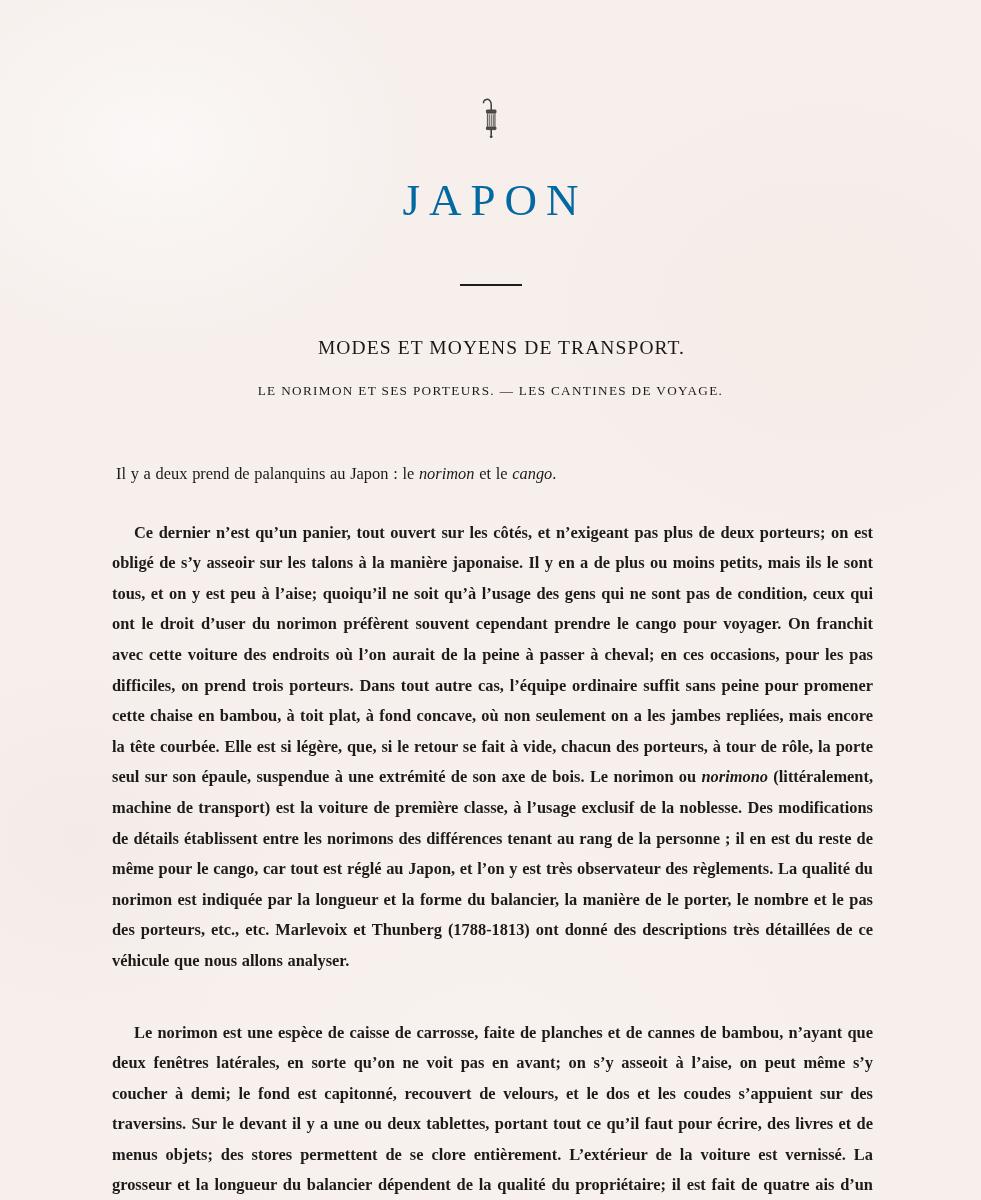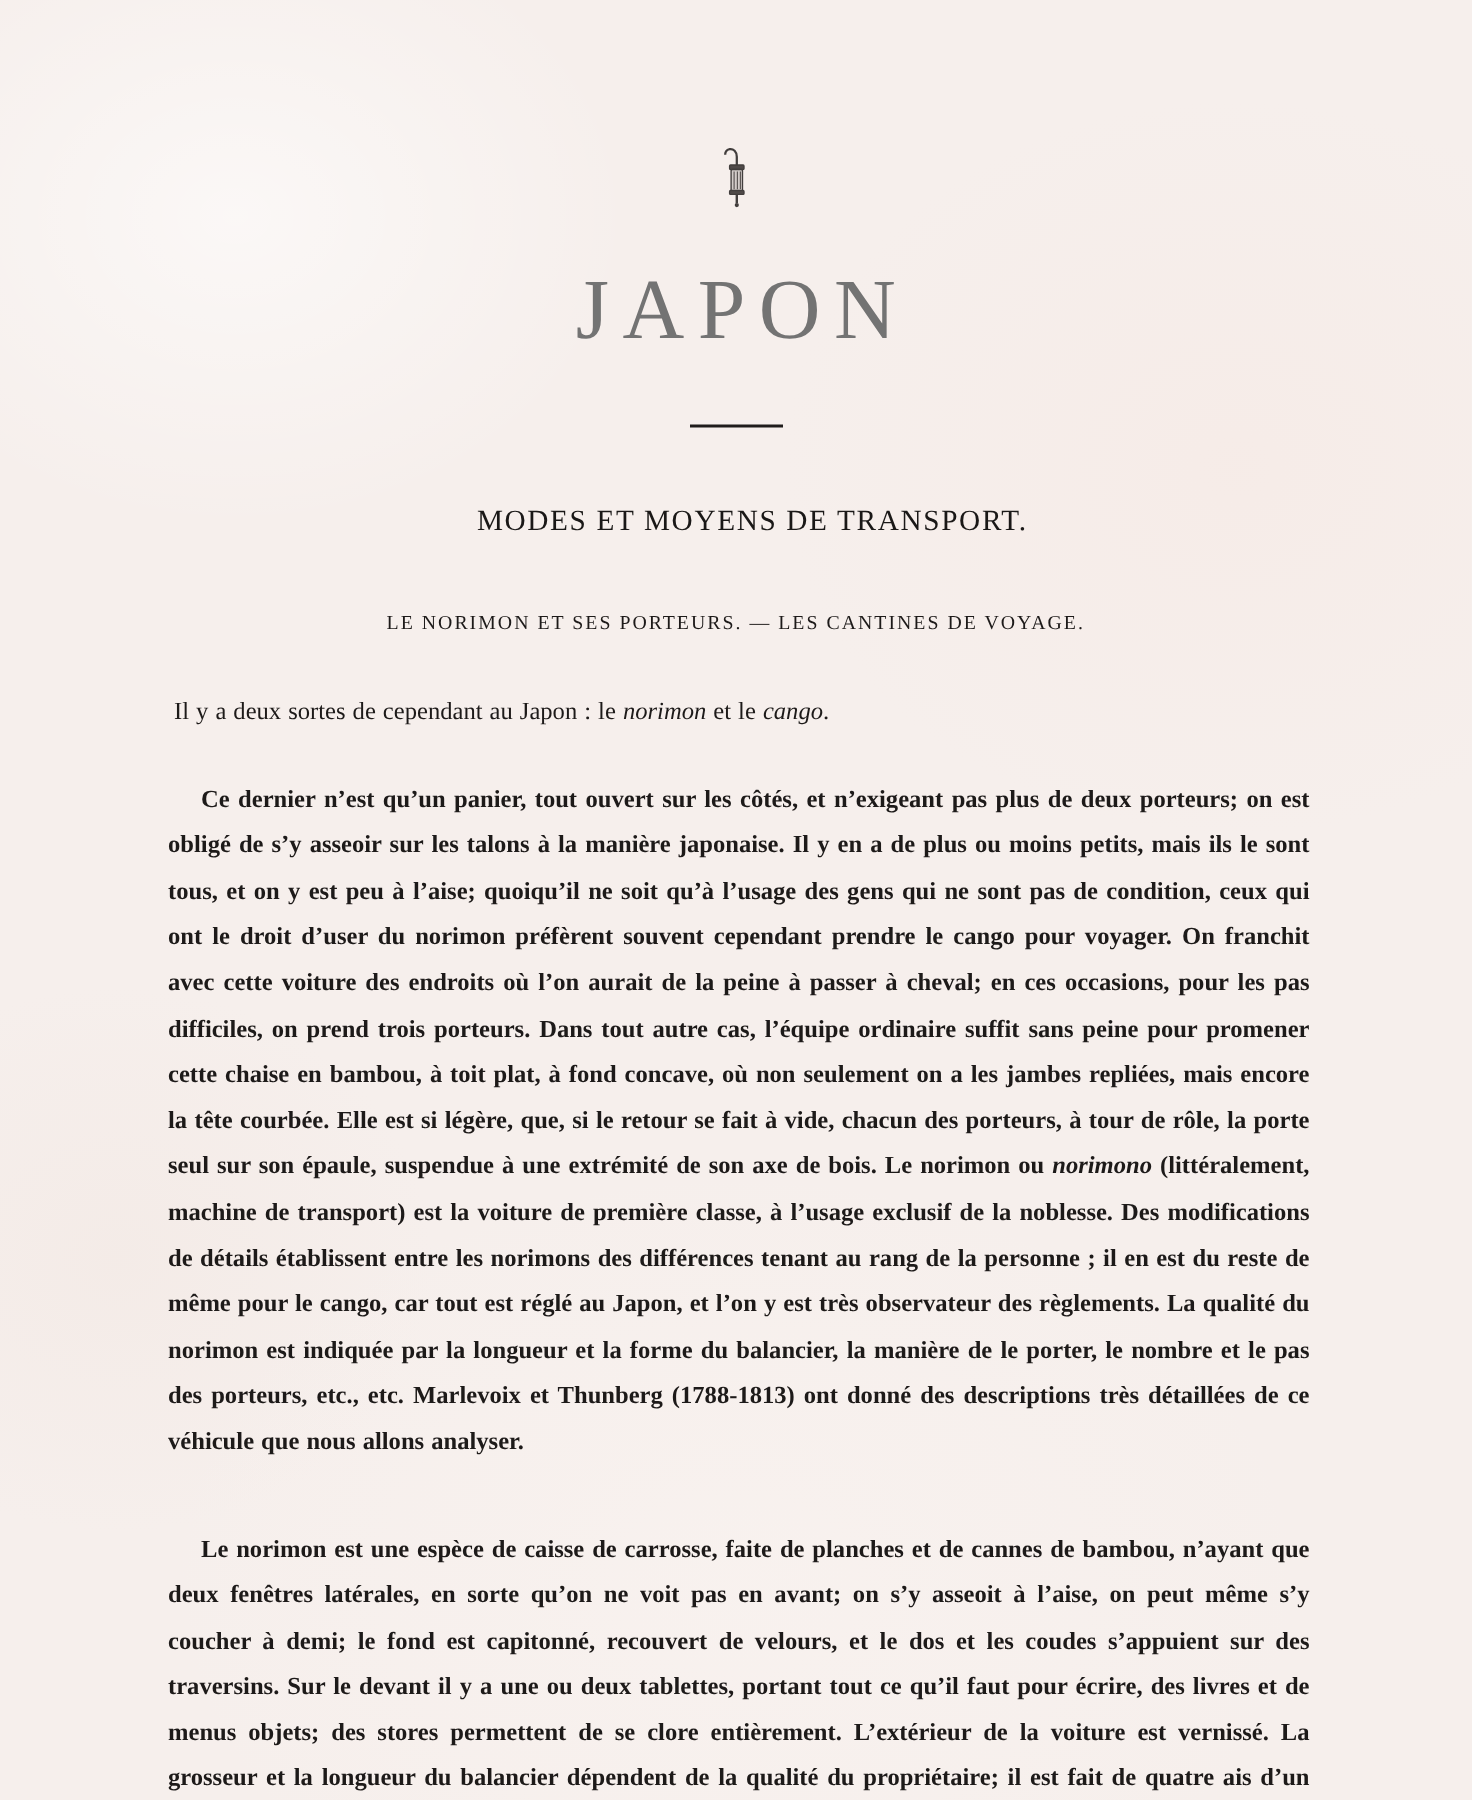--- a/index.html
+++ b/index.html
@@ -54,26 +54,26 @@
 
   
   .title-block {
     position: absolute;
     top: 178px;
     left: 0;
     width: 981px;
     text-align: center;
   }
   .doc-title {
-    font-size: 57px;
+    font-size: 45px;
     letter-spacing: 9px;
     text-indent: 9px;
     font-weight: 400;
     line-height: 1;
-    color: #737373;
+    color: #0369a1;
     margin: 0;
     font-family: "Liberation Serif", "DejaVu Serif", serif;
   }
 
   .rule-wrap {
     position: absolute;
     top: 272px;
     left: 0;
     width: 981px;
     text-align: center;
@@ -94,21 +94,21 @@
     text-align: center;
     font-size: 19.5px;
     letter-spacing: 1.1px;
     color: #1a1817;
     margin: 12px;
     font-weight: 400;
   }
 
   .subtitle-lines {
     position: absolute;
-    top: 402px;
+    top: 378px;
     left: 0;
     width: 981px;
     text-align: center;
   }
   .subtitle-line {
     font-size: 13.2px;
     letter-spacing: 1.35px;
     line-height: 25px;
     color: #1d1a19;
     white-space: nowrap;
@@ -188,20 +188,20 @@
   </div>
 
   <div class="section-title">MODES ET MOYENS DE TRANSPORT.</div>
 
   <div class="subtitle-lines">
     <div class="subtitle-line">LE NORIMON ET SES PORTEURS. — LES CANTINES DE VOYAGE.</div>
   </div>
 
   <div class="body-text">
 
-    <p class="para lead"><span>Il y a deux sortes de cependant au Japon : le </span><i>norimon</i><span> et le </span><i>cango</i><span>.</span></p>
+    <p class="para lead"><span>Il y a deux prend de palanquins au Japon : le </span><i>norimon</i><span> et le </span><i>cango</i><span>.</span></p>
 
     <p class="para indent gap-lead"><span>Ce dernier n’est qu’un panier, tout ouvert sur les côtés, et n’exigeant pas plus de deux porteurs; on est obligé de s’y asseoir sur les talons à la manière japonaise. Il y en a de plus ou moins petits, mais ils le sont tous, et on y est peu à l’aise; quoiqu’il ne soit qu’à l’usage des gens qui ne sont pas de condition, ceux qui ont le droit d’user du norimon préfèrent souvent cependant prendre le cango pour voyager. On franchit avec cette voiture des endroits où l’on aurait de la peine à passer à cheval; en ces occasions, pour les pas difficiles, on prend trois porteurs. Dans tout autre cas, l’équipe ordinaire suffit sans peine pour promener cette chaise en bambou, à toit plat, à fond concave, où non seulement on a les jambes repliées, mais encore la tête courbée. Elle est si légère, que, si le retour se fait à vide, chacun des porteurs, à tour de rôle, la porte seul sur son épaule, suspendue à une extrémité de son axe de bois. Le norimon ou </span><i>norimono</i><span> (littéralement, machine de transport) est la voiture de première classe, à l’usage exclusif de la noblesse. Des modifications de détails établissent entre les norimons des différences tenant au rang de la personne ; il en est du reste de même pour le cango, car tout est réglé au Japon, et l’on y est très observateur des règlements. La qualité du norimon est indiquée par la longueur et la forme du balancier, la manière de le porter, le nombre et le pas des porteurs, etc., etc. Marlevoix et Thunberg (1788-1813) ont donné des descriptions très détaillées de ce véhicule que nous allons analyser.</span></p>
 
     <p class="para indent gap-big">Le norimon est une espèce de caisse de carrosse, faite de planches et de cannes de bambou, n’ayant que deux fenêtres latérales, en sorte qu’on ne voit pas en avant; on s’y asseoit à l’aise, on peut même s’y coucher à demi; le fond est capitonné, recouvert de velours, et le dos et les coudes s’appuient sur des traversins. Sur le devant il y a une ou deux tablettes, portant tout ce qu’il faut pour écrire, des livres et de menus objets; des stores permettent de se clore entièrement. L’extérieur de la voiture est vernissé. La grosseur et la longueur du balancier dépendent de la qualité du propriétaire; il est fait de quatre ais d’un bois mince, proprement joints, courbés en arc; il est laqué et orné. Le nombre des porteurs du norimon, la même manière dont il est supporté</p>
 
   </div>
 </div>
 
 </body></html>

